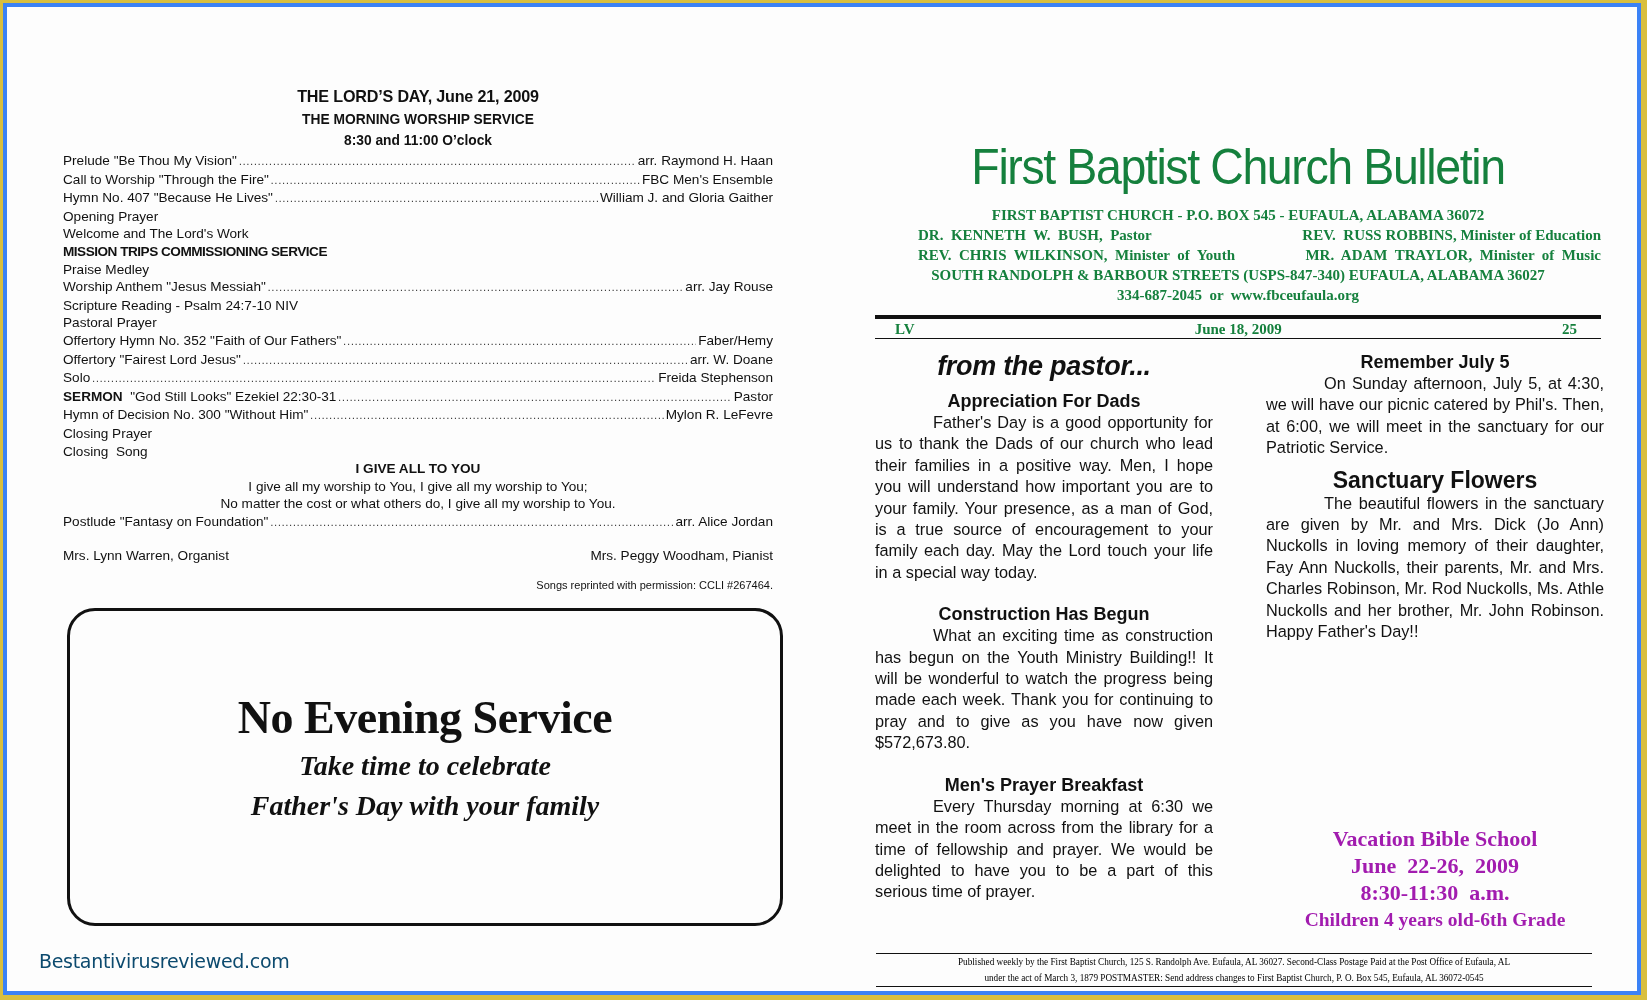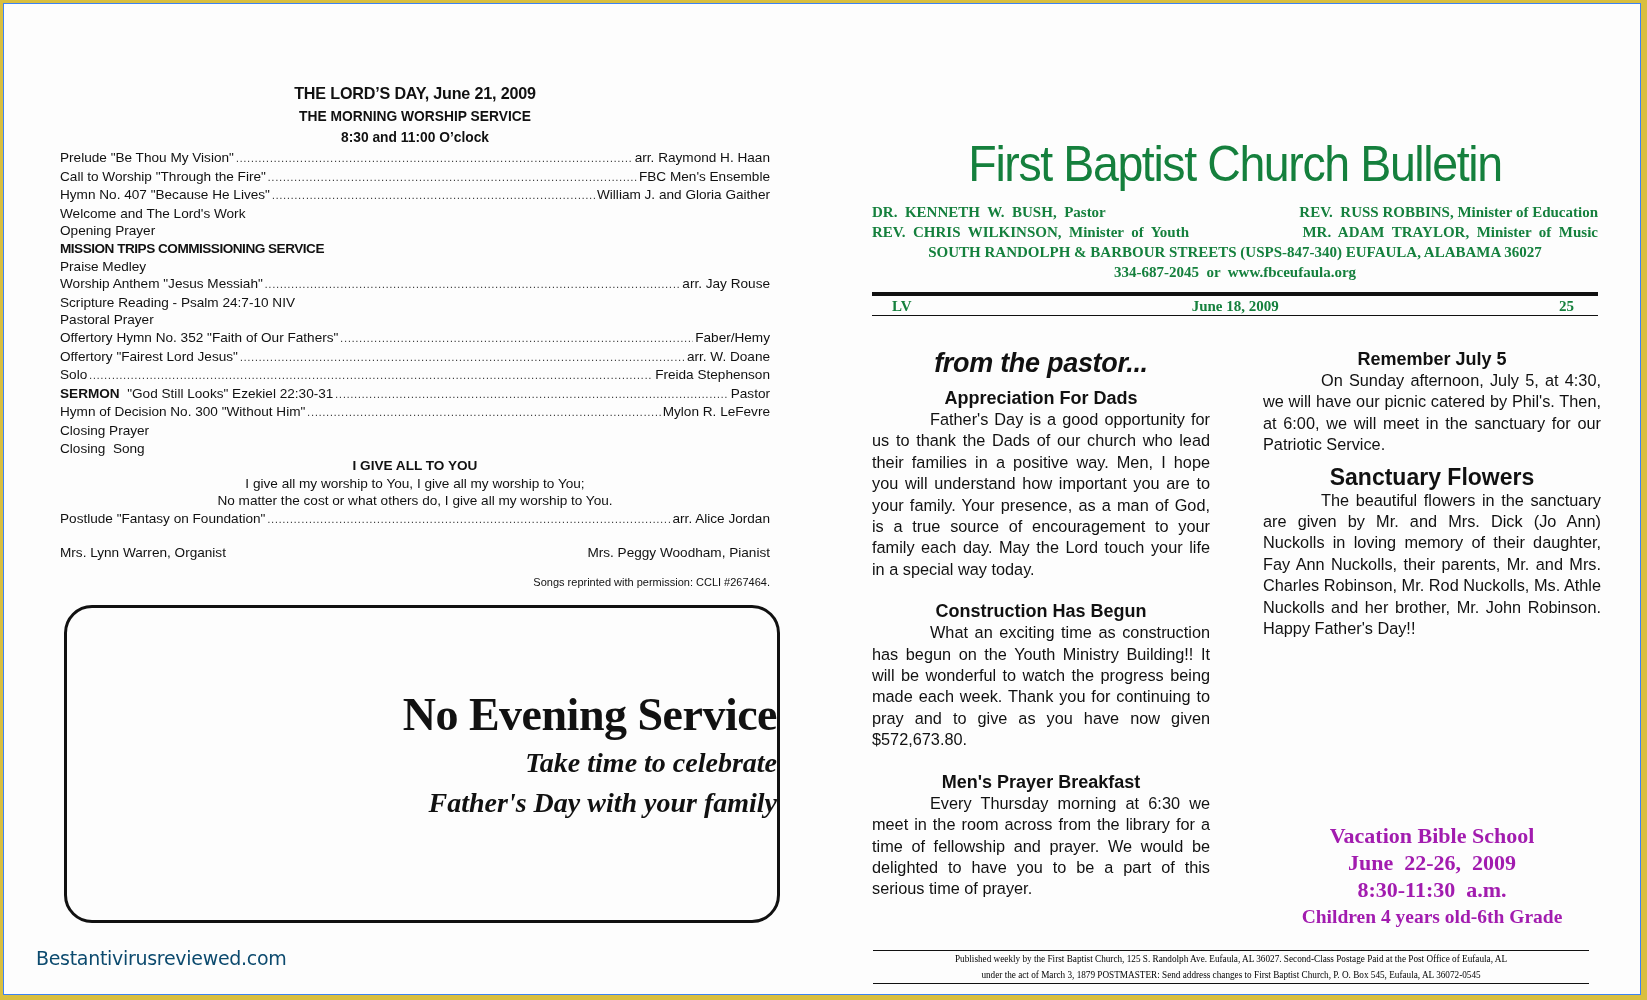--- a/index.html
+++ b/index.html
@@ -1,19 +1,19 @@
 <!DOCTYPE html>
 <html><head>
 <meta charset="utf-8">
 <style>
   * { box-sizing: border-box; margin: 0; padding: 0; }
   html, body { width: 1647px; height: 1000px; overflow: hidden; background: #d9bf3f; }
   .frame {
     position: absolute; left: 3px; top: 3px; width: 1638px; height: 992px;
-    background: #fdfdfd; border: 1px solid #3b82f6;
+    background: #fdfdfd; border: 4px solid #3b82f6;
   }
   .sans { font-family: "Liberation Sans", sans-serif; }
 
   
   .left { position: absolute; left: 56px; top: 80px; width: 710px; color: #111; }
   .left .h1 { text-align: center; font-weight: bold; font-size: 17px; letter-spacing: -0.2px; transform: scaleX(0.95); }
   .left .h2 { text-align: center; font-weight: bold; font-size: 15px; margin-top: 3px; transform: scaleX(0.92); }
   .left .h3 { text-align: center; font-weight: bold; font-size: 15px; margin-top: 4px; transform: scaleX(0.92); }
   .program { margin-top: 4px; font-size: 13.6px; line-height: 17.6px; }
   .prow { display: flex; align-items: baseline; white-space: nowrap; overflow: hidden; }
@@ -23,33 +23,33 @@
   .prow .rt { flex: 0 0 auto; }
   .bold-head { font-weight: bold; letter-spacing: -0.5px; }
   .song-title { text-align: center; font-weight: bold; font-size: 13.6px; margin-top: 0px; }
   .song-line { text-align: center; font-size: 13.6px; }
   .musicians { display: flex; justify-content: space-between; margin-top: 16px; font-size: 13.6px; }
   .permission { text-align: right; font-size: 11px; margin-top: 12px; }
 
   .evening-box {
     position: absolute; left: 60px; top: 601px; width: 716px; height: 318px;
     border: 3px solid #111; border-radius: 28px; background: #fdfdfd;
-    text-align: right; color: #111;
+    text-align: center; color: #111;
   }
   .evening-box .big { font-family: "Liberation Serif", serif; font-weight: bold; font-size: 46px; margin-top: 80px; letter-spacing: -0.5px; }
   .evening-box .sub { font-family: "Liberation Serif", serif; font-weight: bold; font-style: italic; font-size: 28px; line-height: 36px; margin-top: 4px; }
 
   .watermark { position: absolute; left: 32px; top: 943px; font-family: "DejaVu Sans", sans-serif; font-size: 19px; color: #0c4a6e; letter-spacing: -0.3px; }
 
   
   .right { position: absolute; left: 868px; top: 130px; width: 726px; color: #15803d; }
   .masthead { text-align: center; font-family: "Liberation Sans", sans-serif; font-size: 50px; letter-spacing: -1.5px; transform: scaleX(0.93); line-height: 60px; }
   .info { font-family: "Liberation Serif", serif; font-weight: bold; font-size: 15px; line-height: 20px; }
   .info .center { text-align: center; }
-  .info .pair { display: flex; justify-content: space-between; }
+  .info .pair { display: flex; justify-content: space-between; margin-left: 43px; }
   .rule-thick { border-top: 4px solid #111; margin-top: 10px; }
   .dateline { display: flex; justify-content: space-between; font-family: "Liberation Serif", serif; font-weight: bold; font-size: 15px; padding: 2px 24px 0 20px; }
   .rule-thin { border-top: 1px solid #111; }
 
   .cols { position: absolute; left: 868px; top: 340px; width: 726px; }
   .col-l { position: absolute; left: 0; top: 0; width: 338px; font-family: "Liberation Sans", sans-serif; color: #111; }
   .col-r { position: absolute; left: 391px; top: 0; width: 338px; font-family: "Liberation Sans", sans-serif; color: #111; }
   .pastor-title { text-align: center; font-weight: bold; font-style: italic; font-size: 27px; margin-top: 4px; letter-spacing: -0.3px; }
   .art-head { text-align: center; font-weight: bold; font-size: 18px; line-height: 22px; }
   .art-body { font-size: 16.3px; line-height: 21.4px; text-align: justify; text-indent: 58px; }
@@ -82,24 +82,24 @@
           <span class="lbl">Call to Worship "Through the Fire"</span>
           <span class="dots"></span>
           <span class="rt">FBC Men's Ensemble</span>
         </div>
       <div class="prow">
           <span class="lbl">Hymn No. 407 "Because He Lives"</span>
           <span class="dots"></span>
           <span class="rt">William J. and Gloria Gaither</span>
         </div>
       <div class="prow">
+          <span class="lbl">Opening Prayer</span>
+        </div>
+      <div class="prow">
           <span class="lbl">Welcome and The Lord's Work</span>
-        </div>
-      <div class="prow">
-          <span class="lbl">Opening Prayer</span>
         </div>
       <div class="prow bold-head">
           <span class="lbl">MISSION TRIPS COMMISSIONING SERVICE</span>
         </div>
       <div class="prow">
           <span class="lbl">Praise Medley</span>
         </div>
       <div class="prow">
           <span class="lbl">Worship Anthem "Jesus Messiah"</span>
           <span class="dots"></span>
@@ -165,20 +165,21 @@
     <div class="big">No Evening Service</div>
     <div class="sub">Take time to celebrate</div>
     <div class="sub">Father's Day with your family</div>
   </div>
 
   <div class="watermark">Bestantivirusreviewed.com</div>
 
   <div class="right">
     <div class="masthead">First Baptist Church Bulletin</div>
     <div class="info" style="margin-top:8px;">
+      <div class="center">FIRST BAPTIST CHURCH - P.O. BOX 545 - EUFAULA, ALABAMA 36072</div>
       <div class="pair">
         <span style="white-space:pre">DR.  KENNETH  W.  BUSH,  Pastor</span>
         <span style="white-space:pre">REV.  RUSS ROBBINS, Minister of Education</span>
       </div>
       <div class="pair">
         <span style="white-space:pre">REV.  CHRIS  WILKINSON,  Minister  of  Youth</span>
         <span style="white-space:pre">MR.  ADAM  TRAYLOR,  Minister  of  Music</span>
       </div>
       <div class="center">SOUTH RANDOLPH &amp; BARBOUR STREETS (USPS-847-340) EUFAULA, ALABAMA 36027</div>
       <div class="center" style="white-space:pre">334-687-2045  or  www.fbceufaula.org</div>

